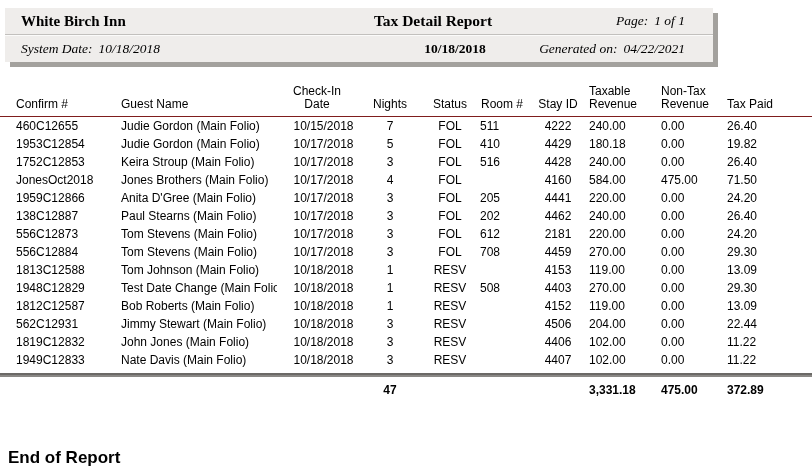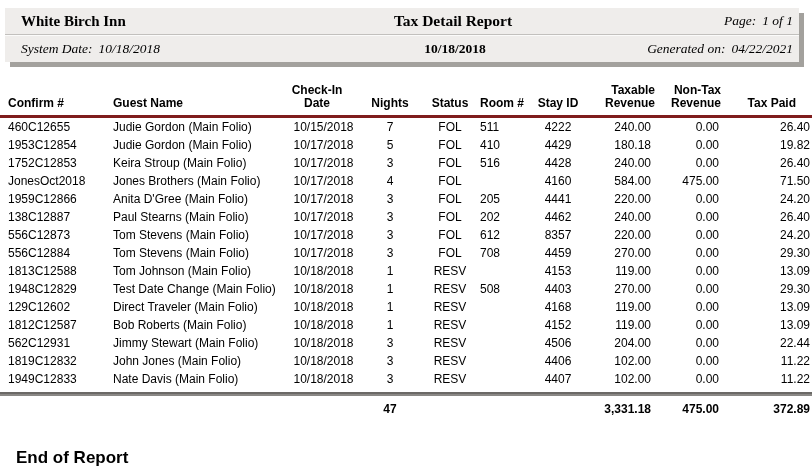--- a/index.html
+++ b/index.html
@@ -6,68 +6,68 @@
   html, body { margin: 0; padding: 0; }
   body {
     width: 812px; height: 476px; background: #ffffff;
     font-family: "Liberation Sans", "DejaVu Sans", sans-serif;
     color: #000;
   }
   .page { position: relative; width: 812px; height: 476px; overflow: hidden; background: #fff; }
 
   
   .report-box {
-    position: absolute; left: 5px; top: 8px; width: 794px; height: 54px;
+    position: absolute; left: 5px; top: 8px; width: 708px; height: 54px;
     background: #efedeb;
     box-shadow: 5px 5px 0 #a3a19d;
     font-family: "Liberation Serif", "DejaVu Serif", serif;
   }
   .box-row { position: relative; height: 26px; }
   .box-row.r2 { height: 26px; border-radius: 8px; }
   .box-left  { position: absolute; left: 16px; top: 50%; transform: translateY(-50%); white-space: nowrap; }
   .box-center{ position: absolute; top: 50%; transform: translate(-50%,-50%); white-space: nowrap; }
-  .r1 .box-center { left: 448px; }
+  .r1 .box-center { left: 428px; }
   .r2 .box-center { left: 450px; }
-  .box-right { position: absolute; right: 6px; top: 50%; transform: translateY(-50%); white-space: nowrap; }
+  .box-right { position: absolute; right: 28px; top: 50%; transform: translateY(-50%); white-space: nowrap; }
   .r1 .box-left   { font-weight: bold; font-size: 15px; }
   .r1 .box-center { font-weight: bold; font-size: 15.5px; }
   .r1 .box-right  { font-style: italic; font-size: 13.5px; }
   .r2 .box-left   { font-style: italic; font-size: 13.5px; }
   .r2 .box-center { font-weight: bold; font-size: 13.5px; }
   .r2 .box-right  { font-style: italic; font-size: 13.5px; }
   .box-divider { height: 0; border-top: 1px solid #c2c0bd; border-bottom: 1px solid #fbfbfa; }
   .lv-gap { margin-left: 6px; }
 
   
   table.report {
     position: absolute; left: 0; top: 78px; width: 812px;
     border-collapse: collapse; table-layout: fixed;
     font-size: 12px;
   }
   thead tr { height: 38px; }
   thead th {
-    font-weight: bold; vertical-align: bottom;
+    font-weight: normal; vertical-align: bottom;
     padding: 0 0 5px 0; line-height: 13px;
-    border-bottom: 3px solid #7f1d1d;
+    border-bottom: 1px solid #7f1d1d;
   }
   tbody td {
     height: 18px; line-height: 18px; padding: 0;
     white-space: nowrap; overflow: hidden;
   }
-  .al { text-align: left; }  .ac { text-align: center; }  .ar { text-align: right; }
-  .pl8 { padding-left: 8px; } .pl13 { padding-left: 13px; text-align: center; } .pl3 { padding-left: 3px; }
+  .al { text-align: left; }  .ac { text-align: center; }  .ar { text-align: left; }
+  .pl8 { padding-left: 16px; } .pl13 { padding-left: 13px; text-align: center; } .pl3 { padding-left: 3px; }
   .pr6 { padding-right: 6px; } .pr8 { padding-right: 8px; } .pr10 { padding-right: 10px; }
   .pr16 { padding-right: 16px; } .pr18 { padding-right: 2px; }
   td.rule-cell { height: auto; line-height: 0; padding: 4px 0 0 0; }
   .double-rule { height: 2px; border-top: 2px solid #6b6966; border-bottom: 2px solid #8a8885; }
   tr.totals td { font-weight: bold; height: 24px; line-height: 22px; vertical-align: top; padding-top: 2px; }
 
   
   .end-of-report {
-    position: absolute; left: 16px; top: 448px;
+    position: absolute; left: 8px; top: 448px;
     font-weight: bold; font-size: 17px;
   }
 </style>
 </head>
 <body>
 
 <div class="page">
 
   <div class="report-box">
     <div class="box-row r1">
@@ -206,21 +206,21 @@
           <td class="ar pr8">0.00</td>
           <td class="ar pr18">26.40</td>
         </tr>
         <tr>
           <td class="al pl8">556C12873</td>
           <td class="al pl8">Tom Stevens (Main Folio)</td>
           <td class="al pl13">10/17/2018</td>
           <td class="ac">3</td>
           <td class="ac">FOL</td>
           <td class="al pl3">612</td>
-          <td class="ac">8357</td>
+          <td class="ac">2181</td>
           <td class="ar pr10">220.00</td>
           <td class="ar pr8">0.00</td>
           <td class="ar pr18">24.20</td>
         </tr>
         <tr>
           <td class="al pl8">556C12884</td>
           <td class="al pl8">Tom Stevens (Main Folio)</td>
           <td class="al pl13">10/17/2018</td>
           <td class="ac">3</td>
           <td class="ac">FOL</td>
@@ -246,32 +246,20 @@
           <td class="al pl8">1948C12829</td>
           <td class="al pl8">Test Date Change (Main Folio)</td>
           <td class="al pl13">10/18/2018</td>
           <td class="ac">1</td>
           <td class="ac">RESV</td>
           <td class="al pl3">508</td>
           <td class="ac">4403</td>
           <td class="ar pr10">270.00</td>
           <td class="ar pr8">0.00</td>
           <td class="ar pr18">29.30</td>
-        </tr>
-        <tr>
-          <td class="al pl8">129C12602</td>
-          <td class="al pl8">Direct Traveler (Main Folio)</td>
-          <td class="al pl13">10/18/2018</td>
-          <td class="ac">1</td>
-          <td class="ac">RESV</td>
-          <td class="al pl3"></td>
-          <td class="ac">4168</td>
-          <td class="ar pr10">119.00</td>
-          <td class="ar pr8">0.00</td>
-          <td class="ar pr18">13.09</td>
         </tr>
         <tr>
           <td class="al pl8">1812C12587</td>
           <td class="al pl8">Bob Roberts (Main Folio)</td>
           <td class="al pl13">10/18/2018</td>
           <td class="ac">1</td>
           <td class="ac">RESV</td>
           <td class="al pl3"></td>
           <td class="ac">4152</td>
           <td class="ar pr10">119.00</td>

